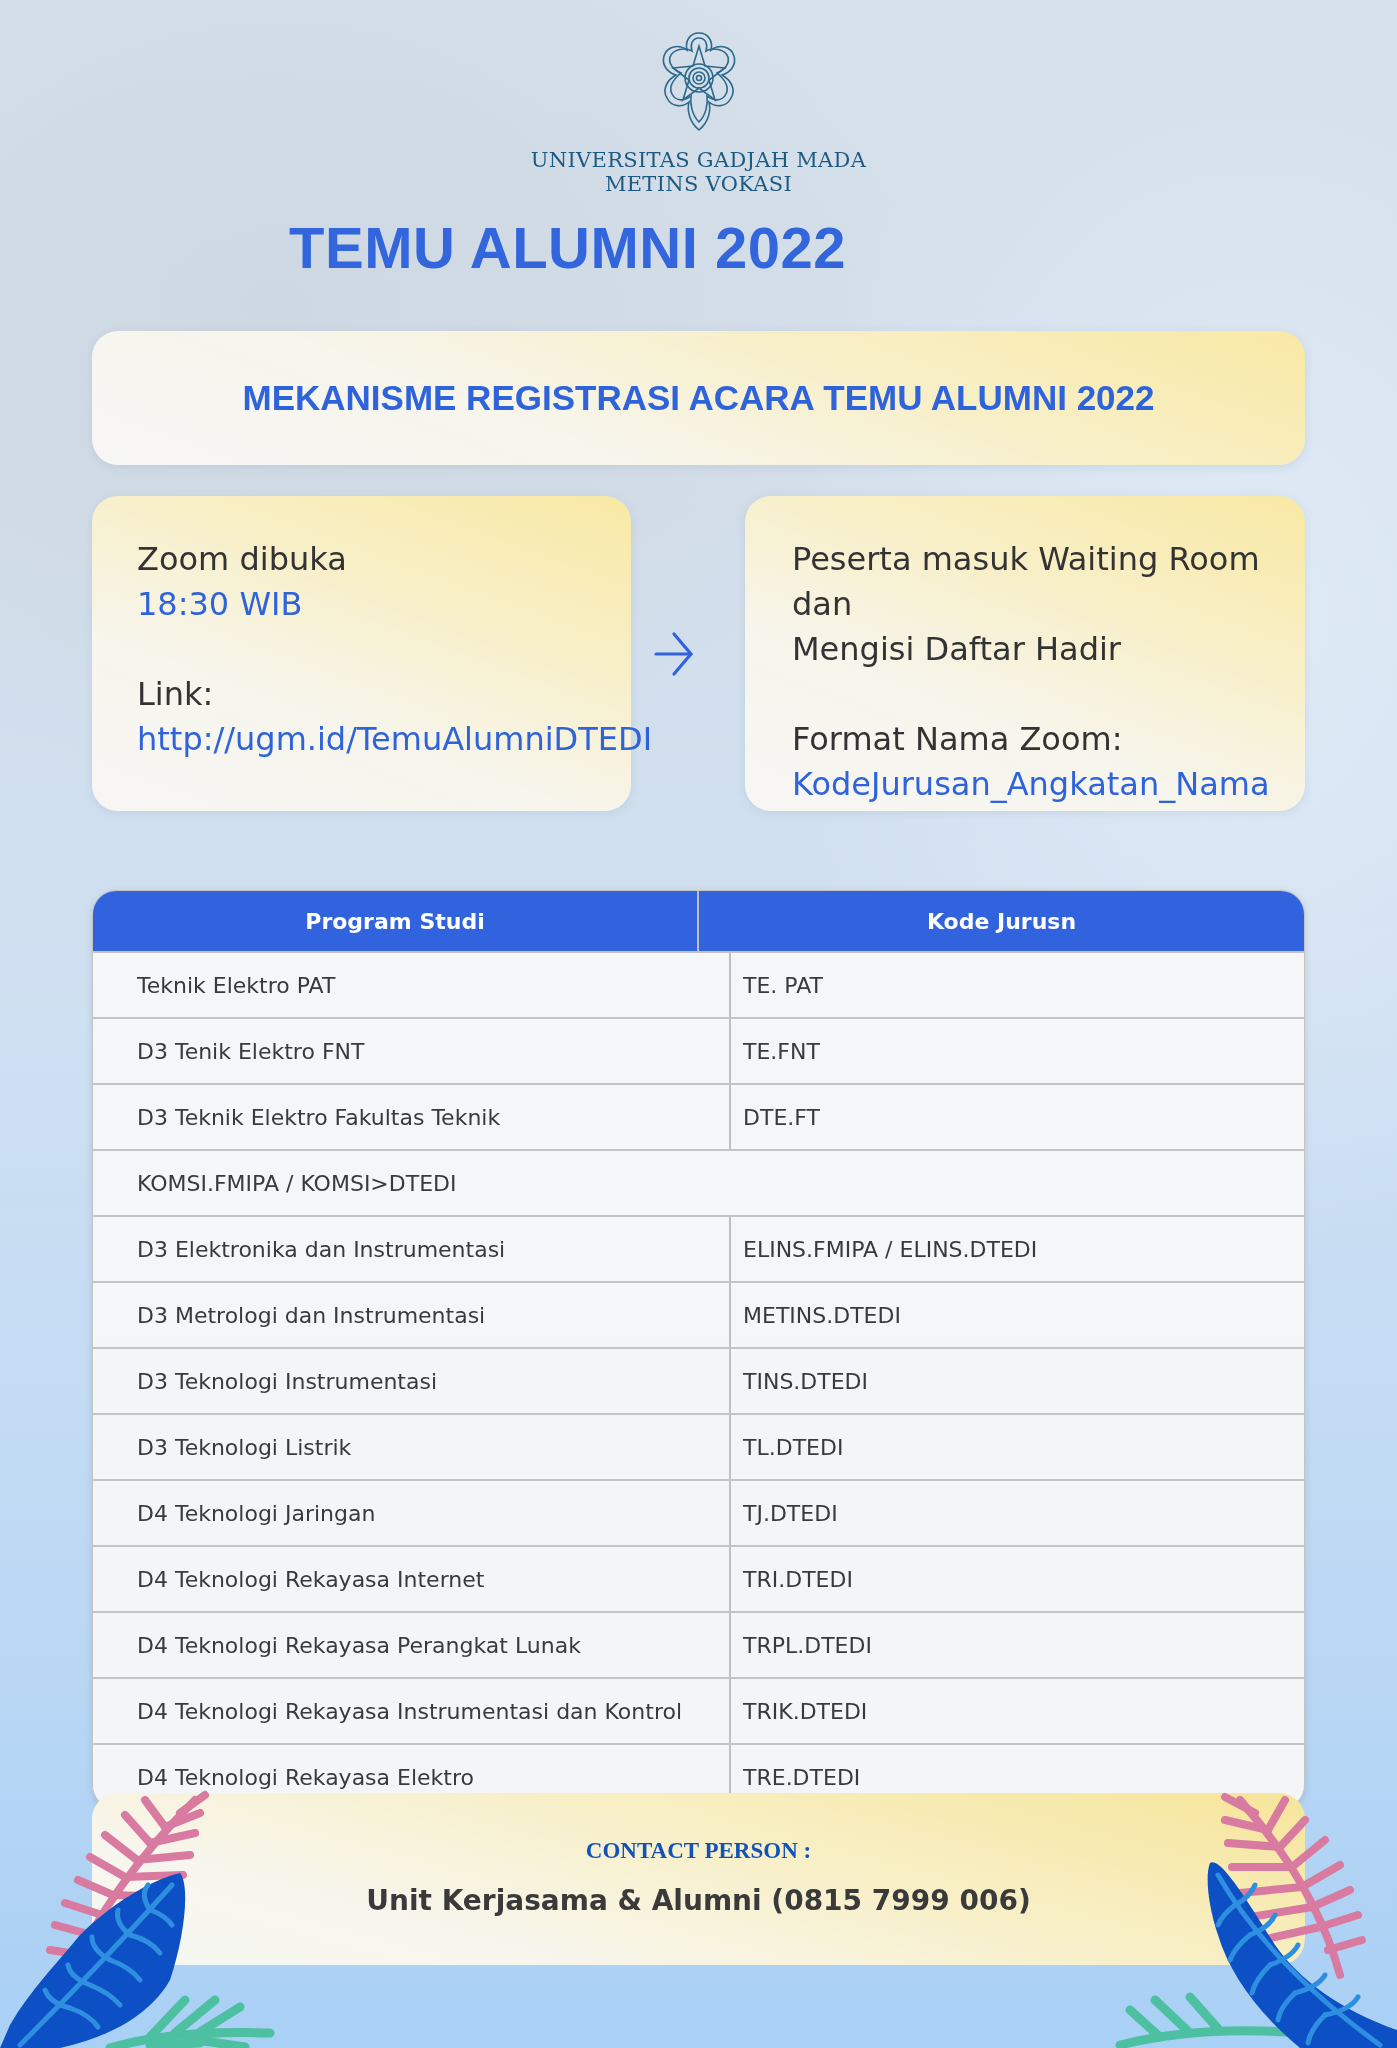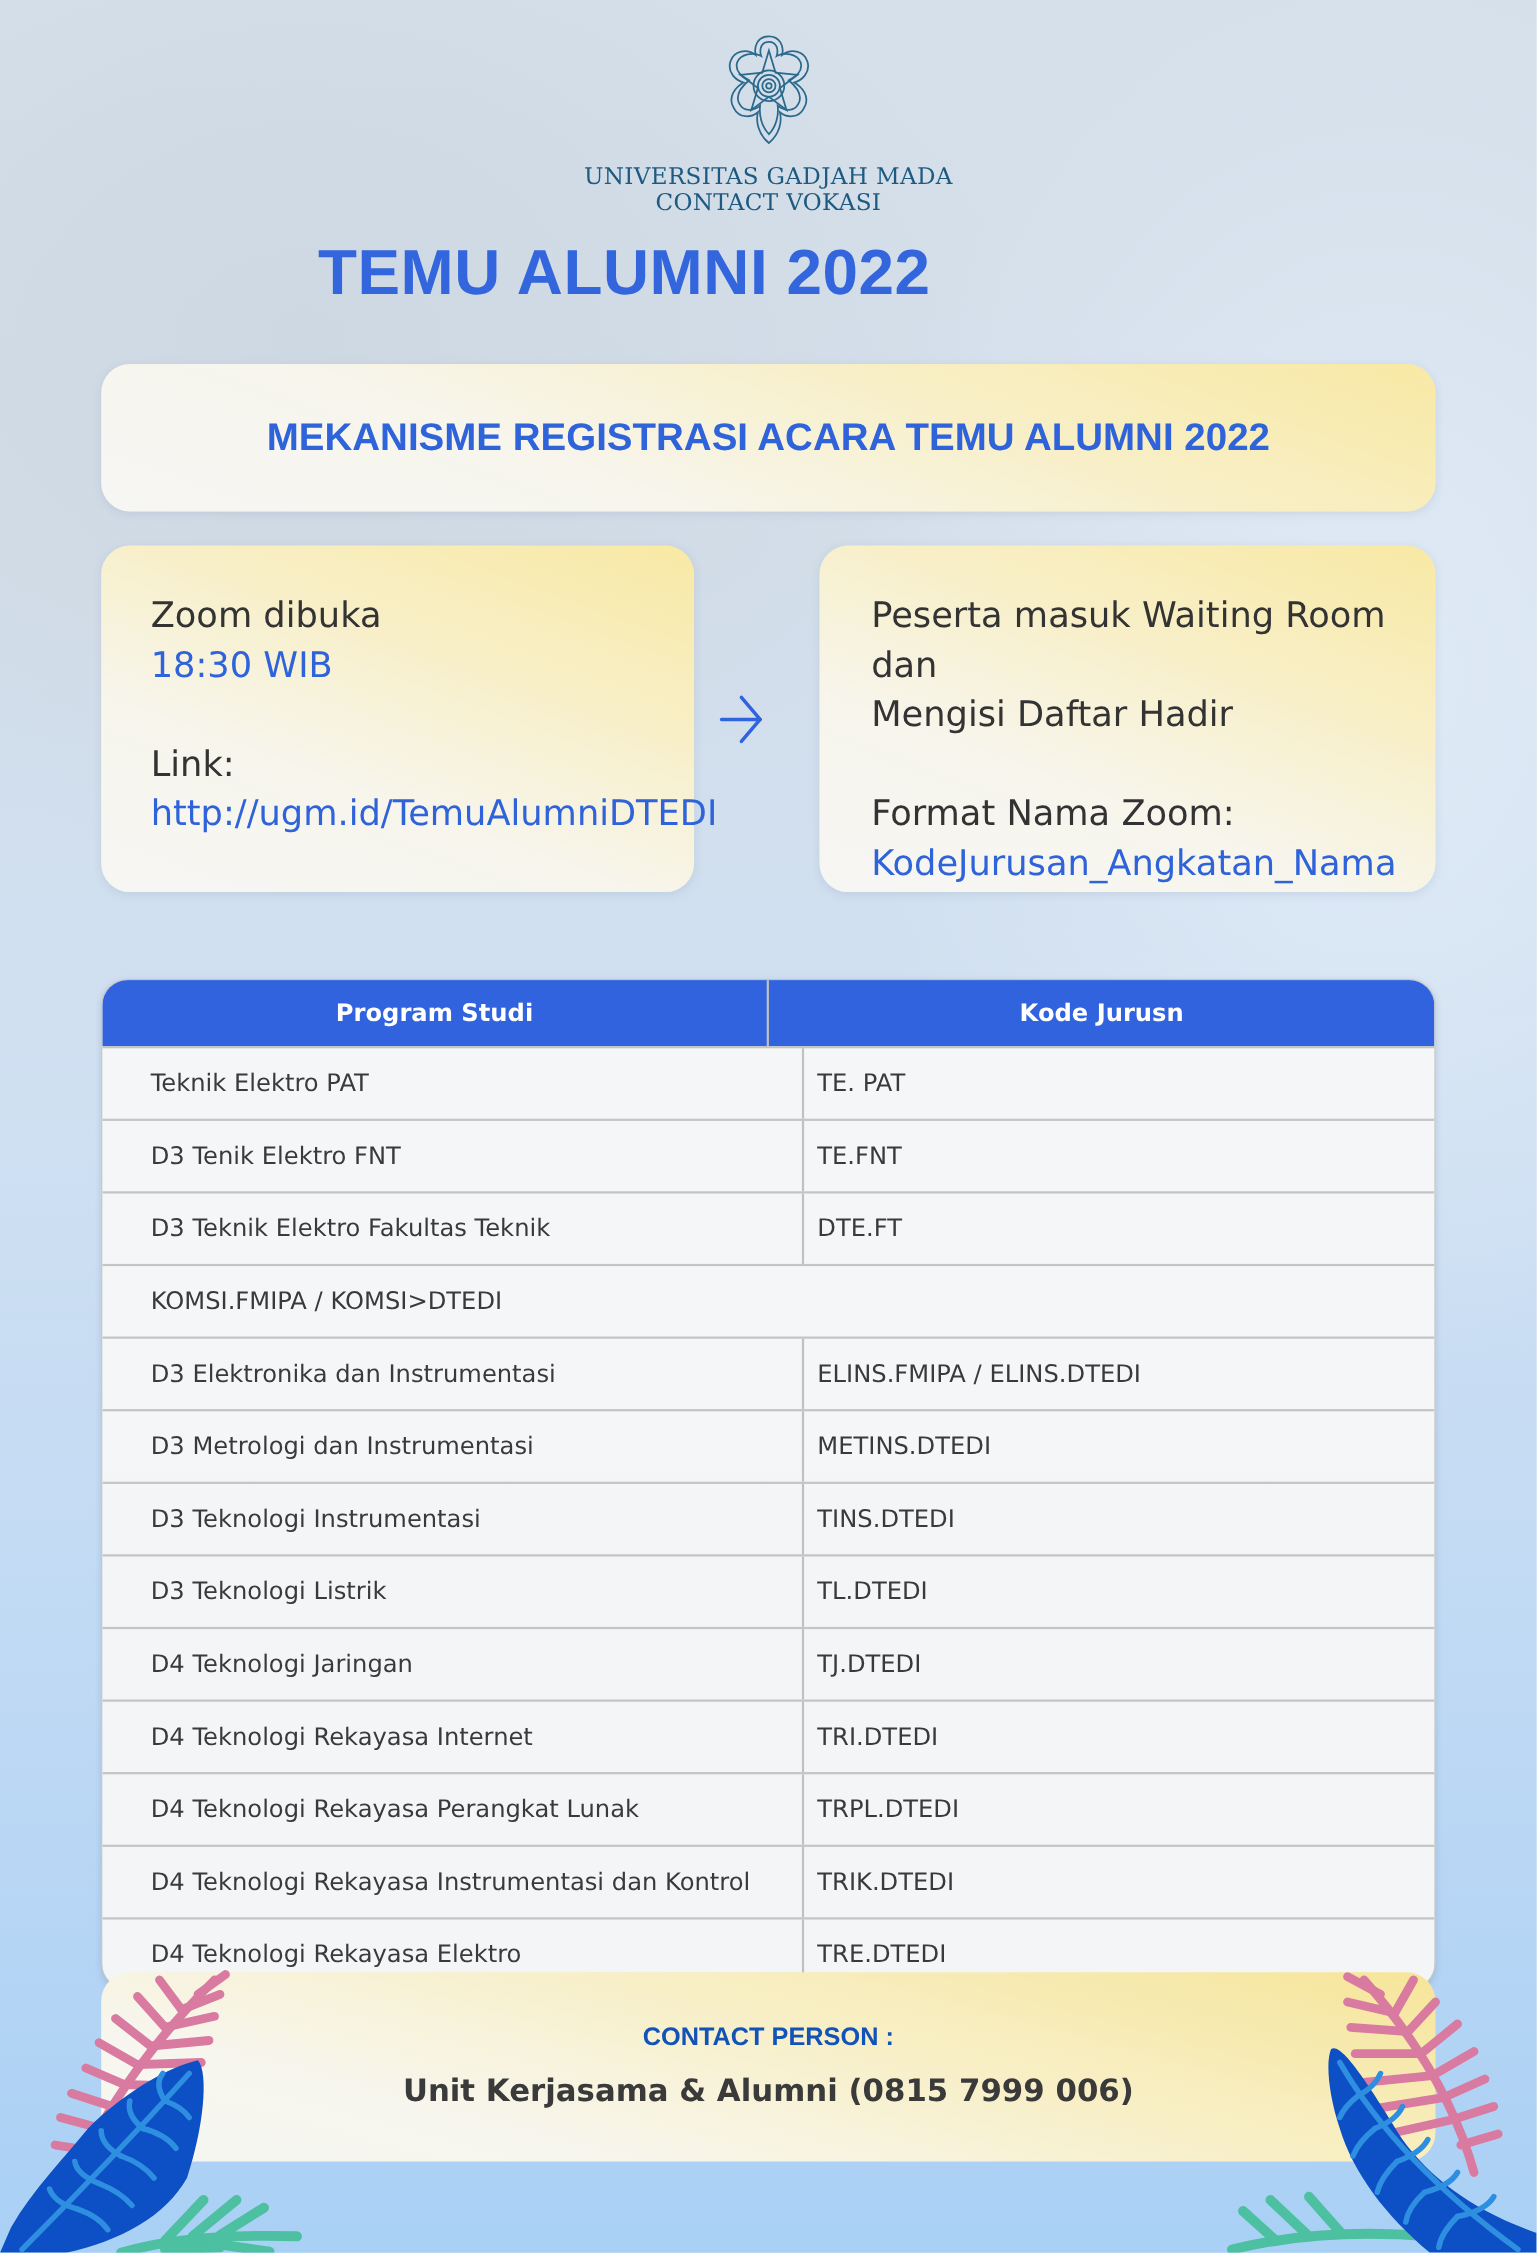--- a/index.html
+++ b/index.html
@@ -31,42 +31,42 @@
   .arrow { left:654px; top:626px; width:40px; height:56px; }
   .tbl-wrap { position:absolute; left:92px; top:890px; width:1213px; height:919px; border-radius:24px; overflow:hidden; background:rgba(247,247,247,0.95); box-shadow:0 2px 6px rgba(100,120,150,0.25); border:1px solid #c4c4c4; box-sizing:border-box;}
   .tbl-head { display:flex; height:60px; background:#3063dd; }
   .th { color:#fff; font-size:22px; font-weight:bold; display:flex; align-items:center; justify-content:center; }
   .c1 { width:606px; border-right:2px solid #c0c0c0; box-sizing:border-box; }
   .c2 { flex:1; }
   .tr { display:flex; height:66px; border-top:2px solid #c4c4c4; box-sizing:border-box;padding-left:32px; }
   .td { font-size:22px; color:#3a3a3a; display:flex; align-items:center; padding-left:12px; }
   .contact { left:92px; top:1793px; width:1213px; height:172px; border-radius:26px;
     background: linear-gradient(195deg, #f6e59a 0%, #f8efc6 40%, #f7f6ee 75%, #f6f6f2 100%); }
-  .contact-label { left:92px; top:1838px; width:1213px; text-align:center; font-family:Liberation Sans, sans-serif; font-weight:bold; font-size:23px; color:#1253b8; }
+  .contact-label { left:92px; top:1838px; width:1213px; text-align:center; font-family:Liberation Serif, serif; font-weight:bold; font-size:23px; color:#1253b8; }
   .contact-main { left:92px; top:1884px; width:1213px; text-align:center; font-family:"DejaVu Sans", sans-serif; font-weight:bold; font-size:28px; color:#3a3a3a; }
   .leaves-left { left:0; top:1775px; width:300px; height:273px; }
   .leaves-right { left:1100px; top:1775px; width:297px; height:273px; }
 </style>
 </head>
 <body>
 
 <svg class="abs logo" viewBox="0 0 100 104">
   <g fill="none" stroke="#2b6a8c" stroke-width="1.6">
     <path d="M50 3 C60 3 64 12 62 20 C70 14 82 16 85 26 C88 36 80 43 73 45 C80 49 88 58 82 68 C77 78 66 77 60 72 C62 80 60 92 50 100 C40 92 38 80 40 72 C34 77 23 78 18 68 C12 58 20 49 27 45 C20 43 12 36 15 26 C18 16 30 14 38 20 C36 12 40 3 50 3 Z"></path>
     <path d="M50 8 C57 8 59 15 57 21 C64 17 76 19 79 27 C81 35 74 40 68 43 C74 48 81 56 77 64 C73 72 64 71 58 66 C59 74 57 85 50 92 C43 85 41 74 42 66 C36 71 27 72 23 64 C19 56 26 48 32 43 C26 40 19 35 21 27 C24 19 36 17 43 21 C41 15 43 8 50 8 Z"></path>
     <path d="M50 16 L56 36 L76 38 L60 50 L66 70 L50 58 L34 70 L40 50 L24 38 L44 36 Z"></path>
     <circle cx="50" cy="48" r="14"></circle>
     <circle cx="50" cy="48" r="10"></circle>
     <circle cx="50" cy="48" r="6"></circle>
     <circle cx="50" cy="48" r="2.5"></circle>
   </g>
 </svg>
 
 <div class="abs uni uni1">UNIVERSITAS GADJAH MADA</div>
-<div class="abs uni uni2">CONTACT VOKASI</div>
+<div class="abs uni uni2">METINS VOKASI</div>
 <div class="abs title">TEMU ALUMNI 2022</div>
 
 <div class="abs card banner"></div>
 <div class="abs banner-text">MEKANISME REGISTRASI ACARA TEMU ALUMNI 2022</div>
 
 <div class="abs card card-left">
   <div class="ct" style="position:absolute; left:45px; top:41px;">
     <div>Zoom dibuka</div>
     <div class="blue">18:30 WIB</div>
     <div style="height:45px"></div>

